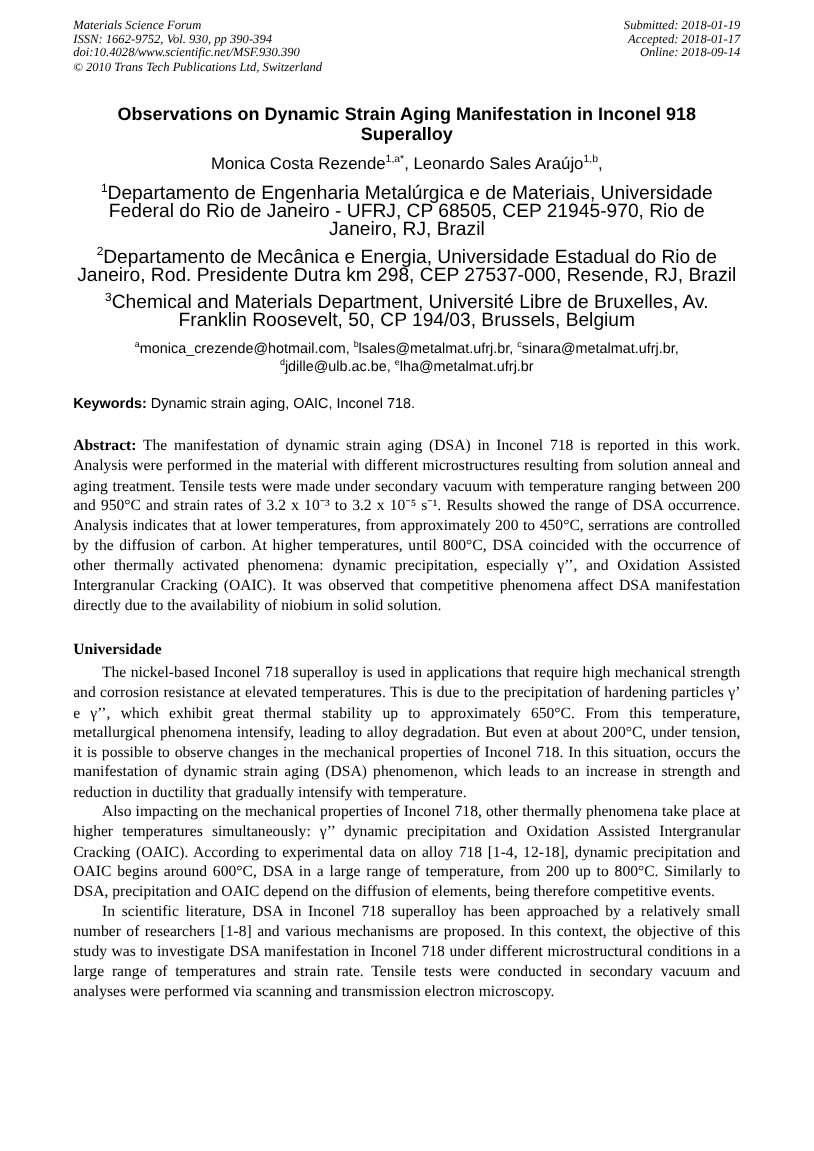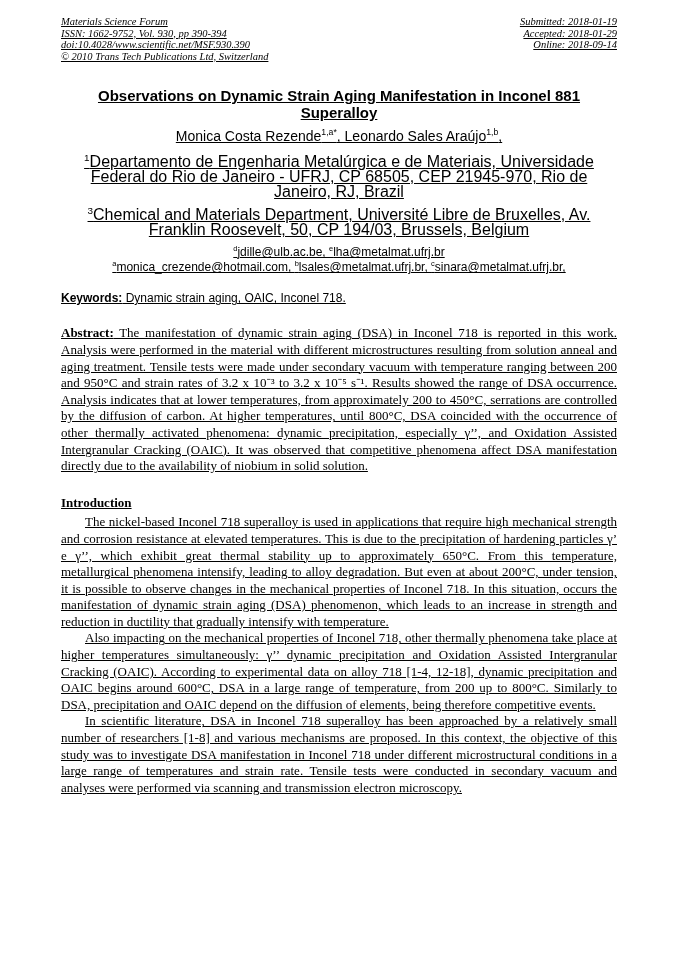--- a/index.html
+++ b/index.html
@@ -6,21 +6,20 @@
   html, body { background: #888; }
   .page {
     position: relative;
     width: 678px;
     height: 959px;
     margin: 0 auto;
     background: #ffffff;
     color: #000000;
     padding: 16px 61px 0 61px;
     overflow: hidden;
-    text-decoration: underline;
   }
   
   .header-row {
     display: flex;
     justify-content: space-between;
     align-items: flex-start;
     font-family: "Liberation Serif", serif;
     font-style: italic;
     font-size: 10.5px;
     line-height: 11.6px;
@@ -101,50 +100,51 @@
 
   <div class="header-row">
     <div class="header-left">
         <div>Materials Science Forum</div>
         <div>ISSN: 1662-9752, Vol. 930, pp 390-394</div>
         <div>doi:10.4028/www.scientific.net/MSF.930.390</div>
         <div>© 2010 Trans Tech Publications Ltd, Switzerland</div>
       </div>
     <div class="header-right">
         <div>Submitted: 2018-01-19</div>
-        <div>Accepted: 2018-01-29</div>
+        <div>Accepted: 2018-01-17</div>
         <div>Online: 2018-09-14</div>
       </div>
   </div>
 
-  <h1 class="paper-title">Observations on Dynamic Strain Aging Manifestation in Inconel 881 Superalloy</h1>
+  <h1 class="paper-title">Observations on Dynamic Strain Aging Manifestation in Inconel 918 Superalloy</h1>
 
   <div class="authors">
       <div>Monica Costa Rezende<sup>1,a*</sup>, Leonardo Sales Araújo<sup>1,b</sup>,</div>
     </div>
 
   <div class="affiliations">
       <p class="affiliation"><sup>1</sup>Departamento de Engenharia Metalúrgica e de Materiais, Universidade Federal do Rio de Janeiro - UFRJ, CP 68505, CEP 21945-970, Rio de Janeiro, RJ, Brazil</p>
+      <p class="affiliation"><sup>2</sup>Departamento de Mecânica e Energia, Universidade Estadual do Rio de Janeiro, Rod. Presidente Dutra km 298, CEP 27537-000, Resende, RJ, Brazil</p>
       <p class="affiliation"><sup>3</sup>Chemical and Materials Department, Université Libre de Bruxelles, Av. Franklin Roosevelt, 50, CP 194/03, Brussels, Belgium</p>
     </div>
 
   <div class="emails">
+      <div><sup>a</sup>monica_crezende@hotmail.com, <sup>b</sup>lsales@metalmat.ufrj.br, <sup>c</sup>sinara@metalmat.ufrj.br,</div>
       <div><sup>d</sup>jdille@ulb.ac.be, <sup>e</sup>lha@metalmat.ufrj.br</div>
-      <div><sup>a</sup>monica_crezende@hotmail.com, <sup>b</sup>lsales@metalmat.ufrj.br, <sup>c</sup>sinara@metalmat.ufrj.br,</div>
     </div>
 
   <p class="keywords">
     <b>Keywords:</b><span> Dynamic strain aging, OAIC, Inconel 718.</span>
   </p>
 
   <p class="abstract">
     <b>Abstract:</b><span> The manifestation of dynamic strain aging (DSA) in Inconel 718 is reported in this work. Analysis were performed in the material with different microstructures resulting from solution anneal and aging treatment. Tensile tests were made under secondary vacuum with temperature ranging between 200 and 950°C and strain rates of 3.2 x 10⁻³ to 3.2 x 10⁻⁵ s⁻¹. Results showed the range of DSA occurrence. Analysis indicates that at lower temperatures, from approximately 200 to 450°C, serrations are controlled by the diffusion of carbon. At higher temperatures, until 800°C, DSA coincided with the occurrence of other thermally activated phenomena: dynamic precipitation, especially γ’’, and Oxidation Assisted Intergranular Cracking (OAIC). It was observed that competitive phenomena affect DSA manifestation directly due to the availability of niobium in solid solution.</span>
   </p>
 
-  <h2 class="section-heading">Introduction</h2>
+  <h2 class="section-heading">Universidade</h2>
 
   <div class="intro-paragraphs">
       <p class="body-para">The nickel-based Inconel 718 superalloy is used in applications that require high mechanical strength and corrosion resistance at elevated temperatures. This is due to the precipitation of hardening particles γ’ e γ’’, which exhibit great thermal stability up to approximately 650°C. From this temperature, metallurgical phenomena intensify, leading to alloy degradation. But even at about 200°C, under tension, it is possible to observe changes in the mechanical properties of Inconel 718. In this situation, occurs the manifestation of dynamic strain aging (DSA) phenomenon, which leads to an increase in strength and reduction in ductility that gradually intensify with temperature.</p>
       <p class="body-para">Also impacting on the mechanical properties of Inconel 718, other thermally phenomena take place at higher temperatures simultaneously:  γ’’ dynamic precipitation and Oxidation Assisted Intergranular Cracking (OAIC).  According to experimental data on alloy 718 [1-4, 12-18], dynamic precipitation and OAIC begins around 600°C, DSA in a large range of temperature, from 200 up to 800°C. Similarly to DSA, precipitation and OAIC depend on the diffusion of elements, being therefore competitive events.</p>
       <p class="body-para">In scientific literature, DSA in Inconel 718 superalloy has been approached by a relatively small number of researchers [1-8] and various mechanisms are proposed. In this context, the objective of this study was to investigate DSA manifestation in Inconel 718 under different microstructural conditions in a large range of temperatures and strain rate. Tensile tests were conducted in secondary vacuum and analyses were performed via scanning and transmission electron microscopy.</p>
     </div>
 
 </div>
 
 </body></html>

